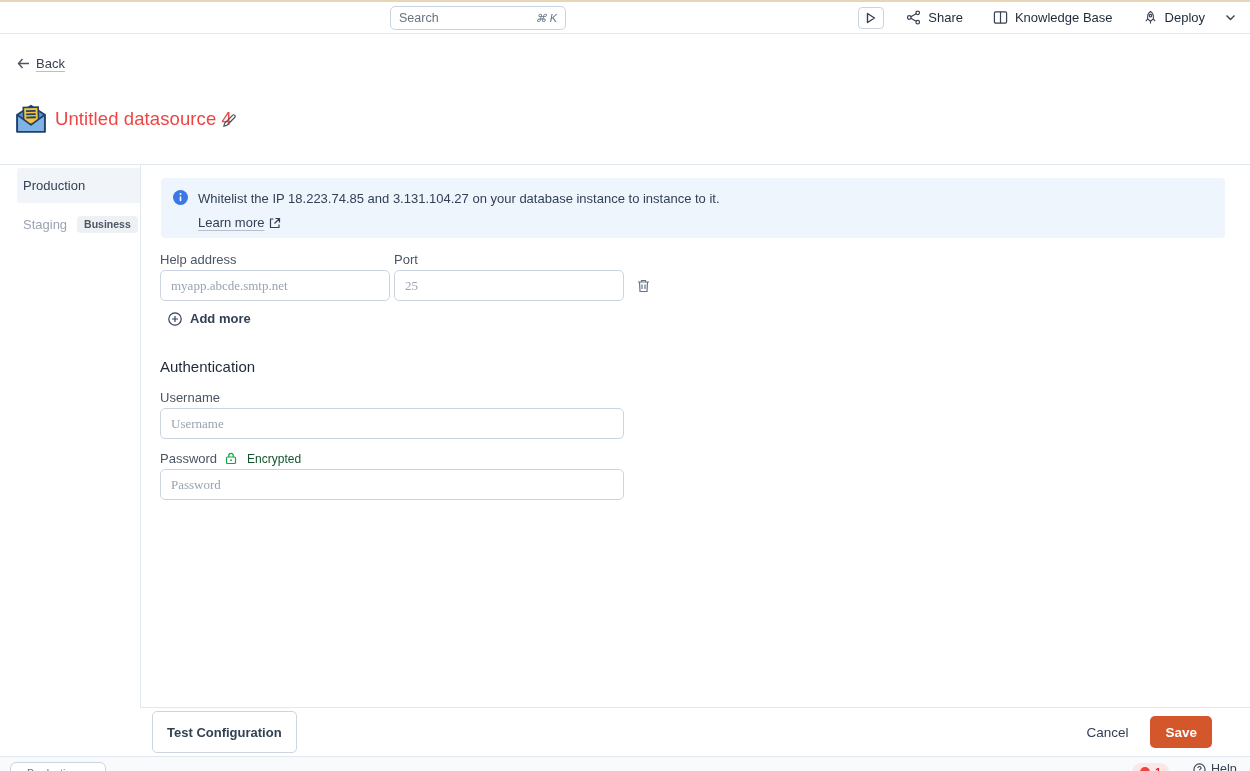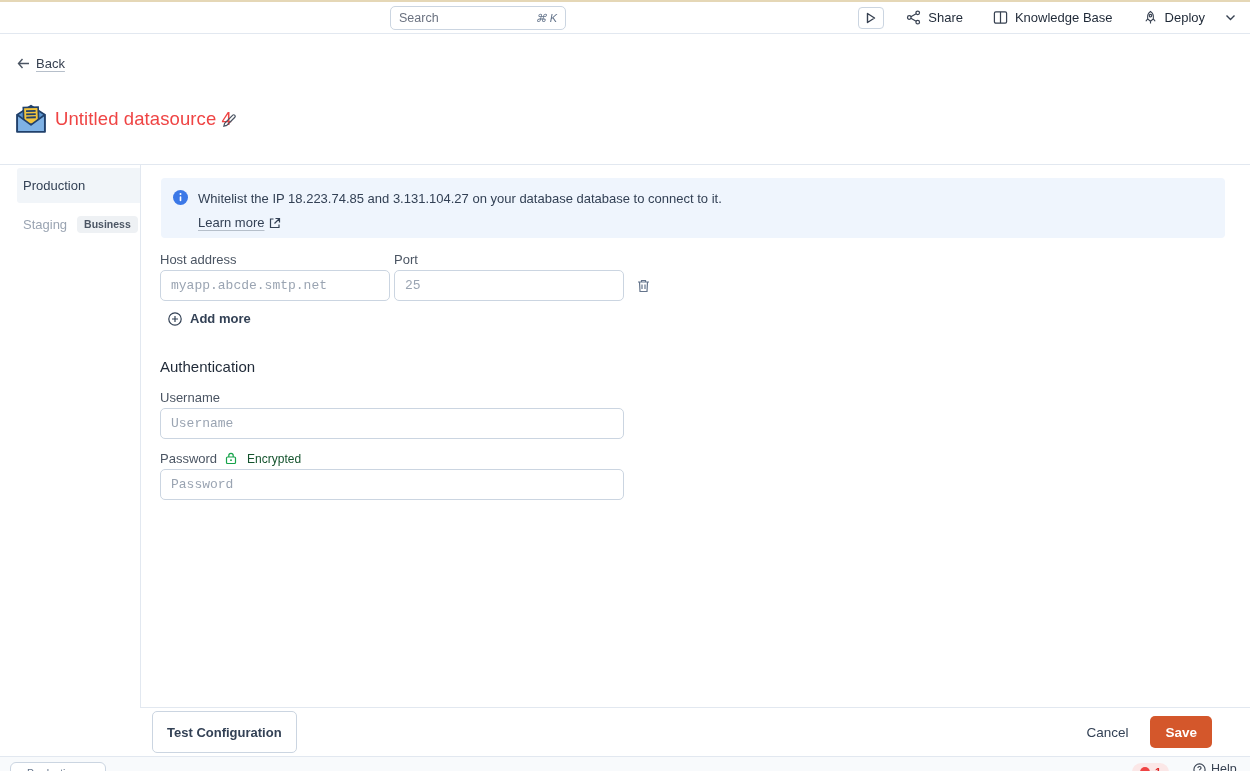--- a/index.html
+++ b/index.html
@@ -90,21 +90,21 @@
     display: flex; align-items: center; gap: 5px; cursor: pointer;
     font-size: 13px; color: #334155; justify-content: flex-end;
   }
   .banner-link-label { text-decoration: underline; text-decoration-color: #b6bfca; text-underline-offset: 3px; }
 
   
   .field-label { position: absolute; font-size: 13px; color: #4b5563; }
   .text-input {
     position: absolute; height: 31px; border: 1px solid #cbd5e1; border-radius: 5px;
     padding: 0 10px; font-size: 13px; color: #334155; outline: none; background: #fff;
-    font-family: Liberation Mono, monospace;
+    font-family: Liberation Serif, serif;
   }
   .text-input::placeholder { color: #9aa4b2; }
   .trash-btn { position: absolute; left: 634px; top: 276px; background: none; border: none; cursor: pointer; padding: 2px; }
   .add-more-btn {
     position: absolute; left: 168px; top: 311px;
     display: flex; align-items: center; gap: 8px; cursor: pointer; background: none; border: none;
     font-size: 13px; font-weight: 700; color: #334155; font-family: "Liberation Sans", sans-serif;
   }
   .section-heading { position: absolute; left: 160px; top: 358px; font-size: 15px; font-weight: 400; color: #1f2937; }
   .password-label-row { position: absolute; left: 160px; top: 451px; display: flex; align-items: center; gap: 8px; }
@@ -266,32 +266,32 @@
   <div class="v-divider"></div>
 
   <div class="banner">
     <span class="banner-info-icon icon">
       <svg width="15" height="15" viewBox="0 0 15 15">
         <circle cx="7.5" cy="7.5" r="7.5" fill="#3b78e7"></circle>
         <rect x="6.7" y="6.3" width="1.6" height="5" rx="0.8" fill="#fff"></rect>
         <circle cx="7.5" cy="3.9" r="1" fill="#fff"></circle>
       </svg>
     </span>
-    <div class="banner-text">Whitelist the IP 18.223.74.85 and 3.131.104.27 on your database database to connect to it.</div>
+    <div class="banner-text">Whitelist the IP 18.223.74.85 and 3.131.104.27 on your database instance to instance to it.</div>
     <div class="banner-link">
       <span class="banner-link-label">Learn more</span>
       <span class="icon">
         <svg width="12" height="12" viewBox="0 0 12 12" fill="none" stroke="#334155" stroke-width="1.2">
           <path d="M4.5 2 H1.5 V10.5 H10 V7.5 M6.5 1.5 H10.5 V5.5 M10.5 1.5 L5.5 6.5"></path>
         </svg>
       </span>
     </div>
   </div>
 
-  <label class="field-label" style="left:160px; top:252px;">Host address</label>
+  <label class="field-label" style="left:160px; top:252px;">Help address</label>
   <label class="field-label" style="left:394px; top:252px;">Port</label>
   <input class="text-input" style="left: 160px; top: 270px; width: 230px;" type="text" placeholder="myapp.abcde.smtp.net">
   <input class="text-input" style="left: 394px; top: 270px; width: 230px;" type="text" placeholder="25">
   <button class="trash-btn">
     <span class="icon">
       <svg width="15" height="16" viewBox="0 0 15 16" fill="none" stroke="#64748b" stroke-width="1.2">
         <path d="M2 4 H13 M5.5 4 V2.5 H9.5 V4 M3.5 4 L4 13.5 H11 L11.5 4 M6 6.5 V11 M9 6.5 V11"></path>
       </svg>
     </span>
   </button>

